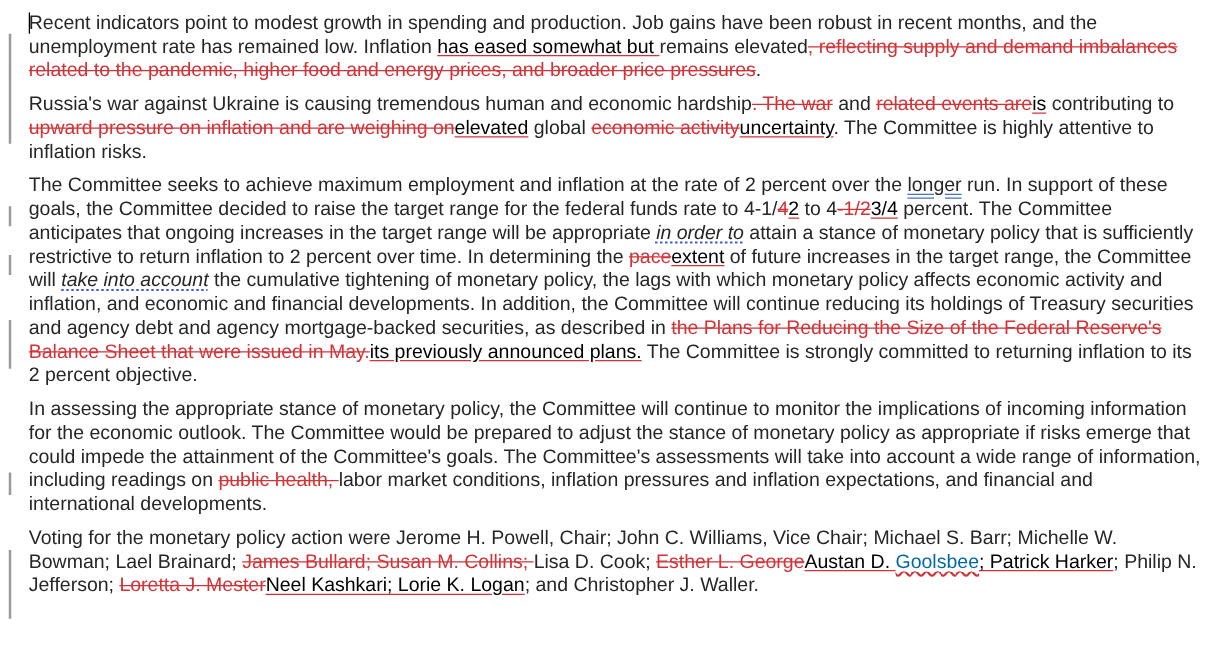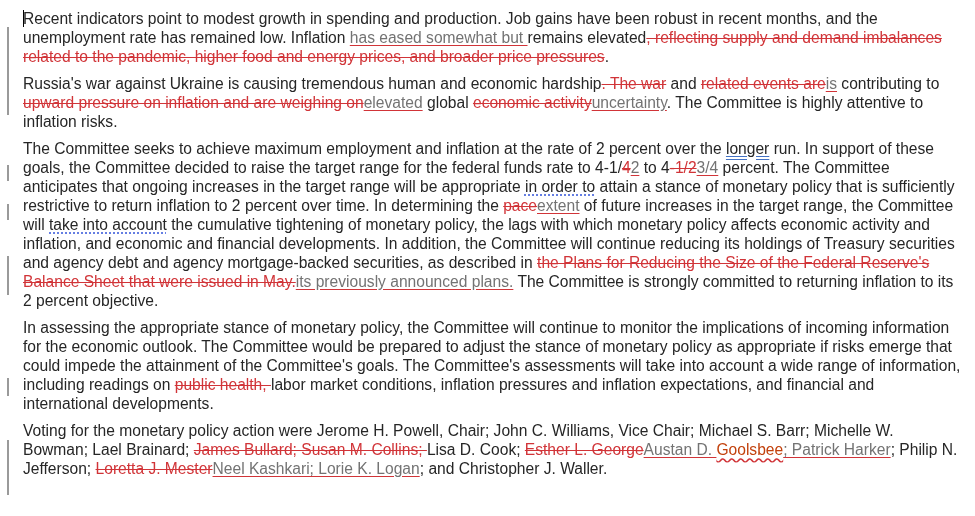--- a/index.html
+++ b/index.html
@@ -21,44 +21,45 @@
     left: 23px;
     top: 9px;
     width: 940px;
   }
   .para {
     margin: 0 0 8px 0;
     line-height: 19px;
     white-space: normal;
   }
   .ins {
-    color: #737373;
+    color: #000000;
     text-decoration: underline;
     text-decoration-color: #d13438;
     text-underline-offset: 2px;
   }
   .del {
     color: #d13438;
     text-decoration: line-through;
     text-decoration-color: #d13438;
   }
   .dotted {
     text-decoration: underline dotted;
     text-decoration-color: #3b5bdb;
     text-underline-offset: 3px;
+    font-style: italic;
   }
   .wavy-blue {
     text-decoration: underline;
     text-decoration-style: double;
     text-decoration-color: #4472c4;
     text-underline-offset: 2px;
     margin-top: 16px;
   }
   .ins-wavy {
-    color: #c2410c;
+    color: #0369a1;
     text-decoration: underline wavy;
     text-decoration-color: #d13438;
     text-underline-offset: 2px;
   }
   .change-bar {
     position: absolute;
     left: 7px;
     width: 2px;
     background: #9a9a9a;
   }

